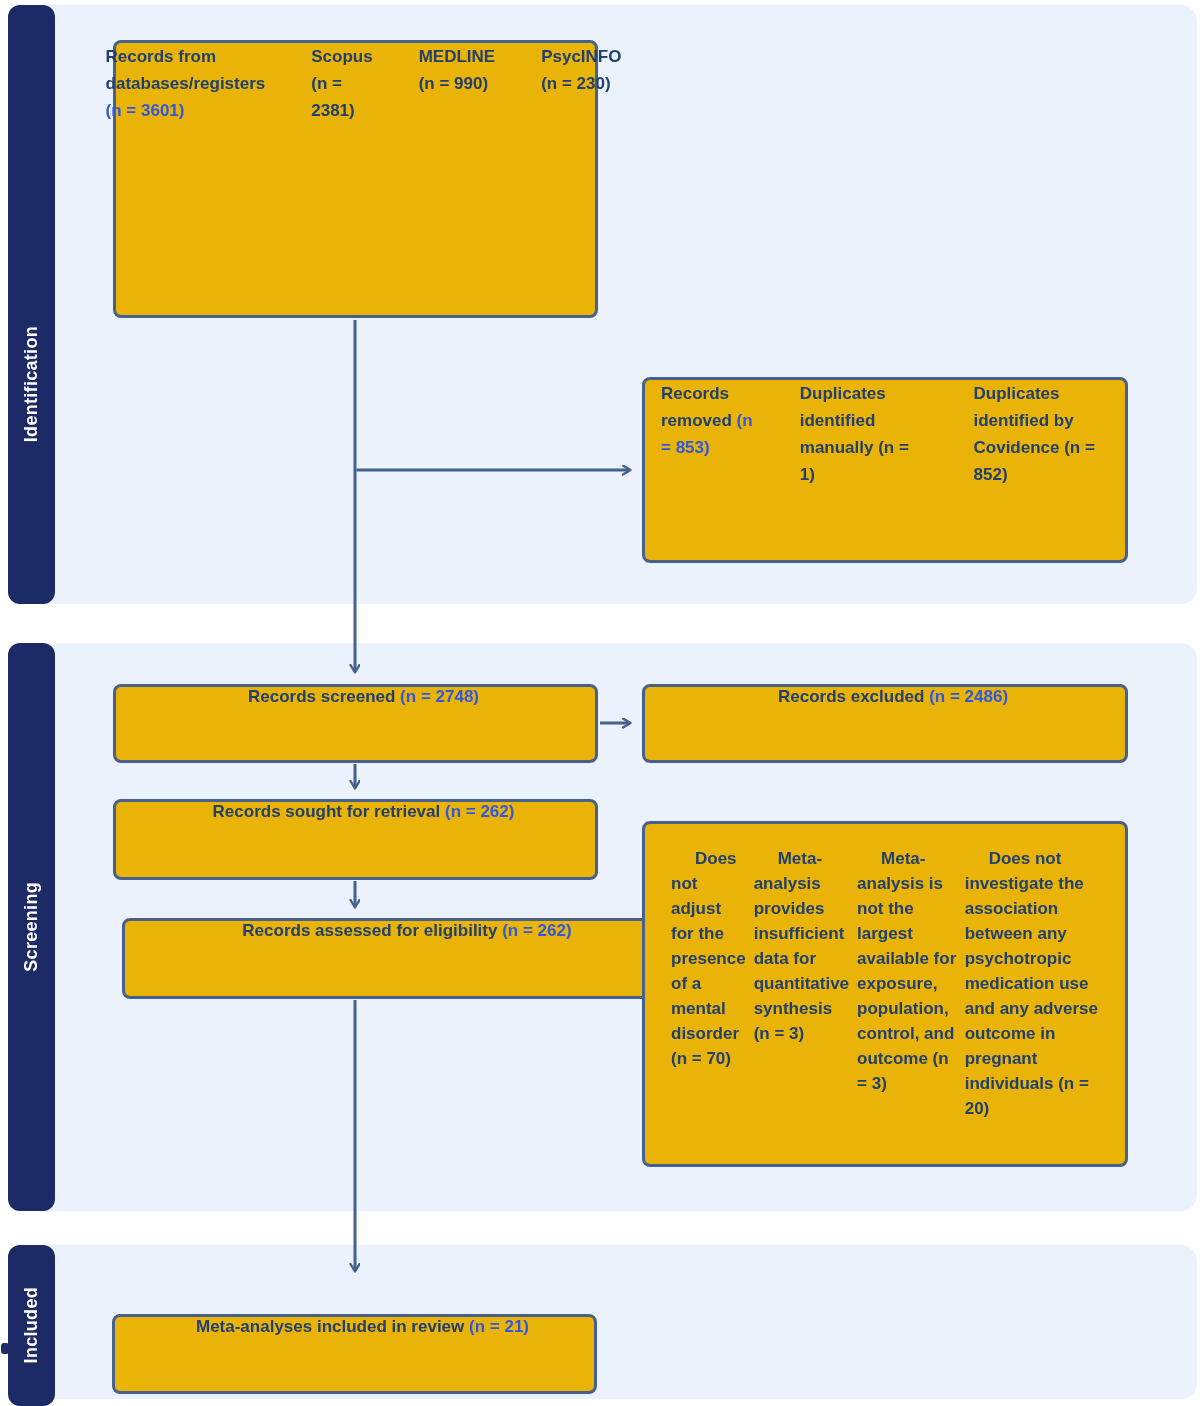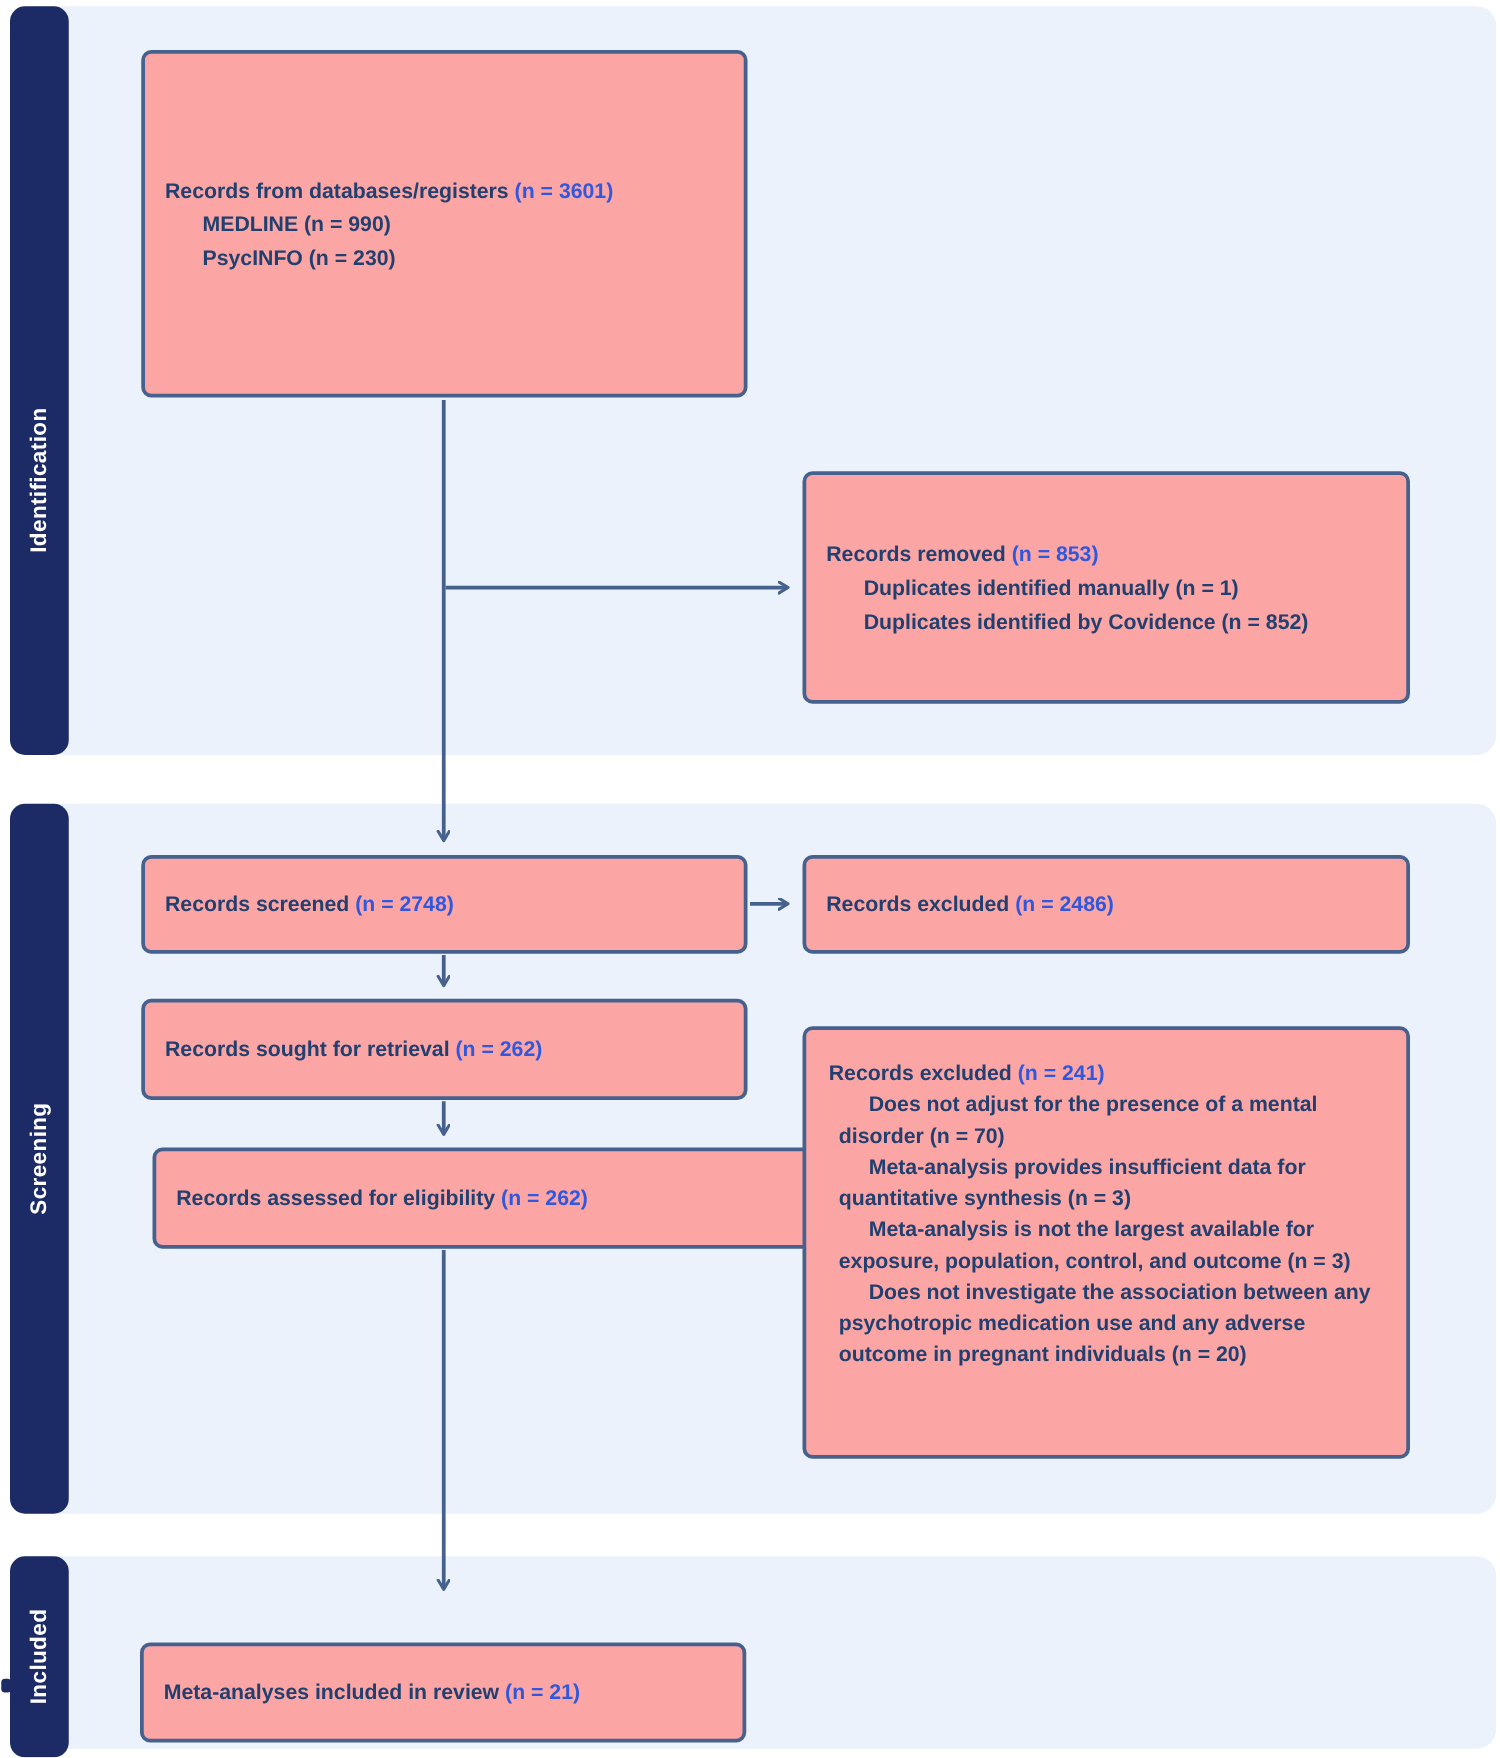--- a/index.html
+++ b/index.html
@@ -46,29 +46,29 @@
     transform:rotate(180deg);
     color:#ffffff;
     font-size:18px;
     font-weight:700;
     letter-spacing:0.3px;
     white-space:nowrap;
   }
   .tab-identification .phase-label{margin-top:160px;}
   .flowbox{
     position:absolute;
-    background:#fca5a5;
+    background:#eab308;
     border:3px solid var(--border);
     border-radius:8px;
     box-sizing:border-box;
     color:var(--text);
     font-size:17px;
     font-weight:600;
     display:flex;
-    flex-direction:column;
+    flex-direction:row;
     justify-content:center;
   }
   .flowbox .title-line{padding-left:16px;}
   .flowbox .count{color:var(--accent);font-weight:700;}
   .flowbox .sub-item{margin:0;padding-left:46px;font-weight:600;}
   .multi{line-height:27px;}
   .box-databases{left:113px;top:40px;width:485px;height:278px;}
   .box-removed{left:642px;top:377px;width:486px;height:186px;}
   .box-screened{left:113px;top:684px;width:485px;height:79px;}
   .box-excluded-screening{left:642px;top:684px;width:486px;height:79px;}
@@ -135,20 +135,21 @@
     <path d="M355,881 V907" fill="none" stroke="#46618d" stroke-width="3" marker-end="url(#vee)"></path>
     <path d="M600,958 H630" fill="none" stroke="#46618d" stroke-width="3" marker-end="url(#vee)"></path>
     <path d="M355,1000 V1271" fill="none" stroke="#46618d" stroke-width="3" marker-end="url(#vee)"></path>
   </svg>
 
   <div class="flowbox multi box-databases">
     <div class="title-line">
       <span>Records from databases/registers</span>
       <span class="count">(n = 3601)</span>
     </div>
+    <p class="sub-item">Scopus (n = 2381)</p>
     <p class="sub-item">MEDLINE (n = 990)</p>
     <p class="sub-item">PsycINFO (n = 230)</p>
   </div>
 
   <div class="flowbox multi box-removed">
     <div class="title-line">
       <span>Records removed</span>
       <span class="count">(n = 853)</span>
     </div>
     <p class="sub-item">Duplicates identified manually (n = 1)</p>
@@ -177,24 +178,20 @@
   </div>
 
   <div class="flowbox box-assessed">
     <div class="title-line">
       <span>Records assessed for eligibility</span>
       <span class="count">(n = 262)</span>
     </div>
   </div>
 
   <div class="flowbox box-excluded-eligibility">
-    <div class="title-line">
-      <span>Records excluded</span>
-      <span class="count">(n = 241)</span>
-    </div>
     <p class="reason">Does not adjust for the presence of a mental disorder (n = 70)</p>
     <p class="reason">Meta-analysis provides insufficient data for quantitative synthesis (n = 3)</p>
     <p class="reason">Meta-analysis is not the largest available for exposure, population, control, and outcome (n = 3)</p>
     <p class="reason">Does not investigate the association between any psychotropic medication use and any adverse outcome in pregnant individuals (n = 20)</p>
   </div>
 
   <div class="flowbox box-included">
     <div class="title-line">
       <span>Meta-analyses included in review</span>
       <span class="count">(n = 21)</span>

